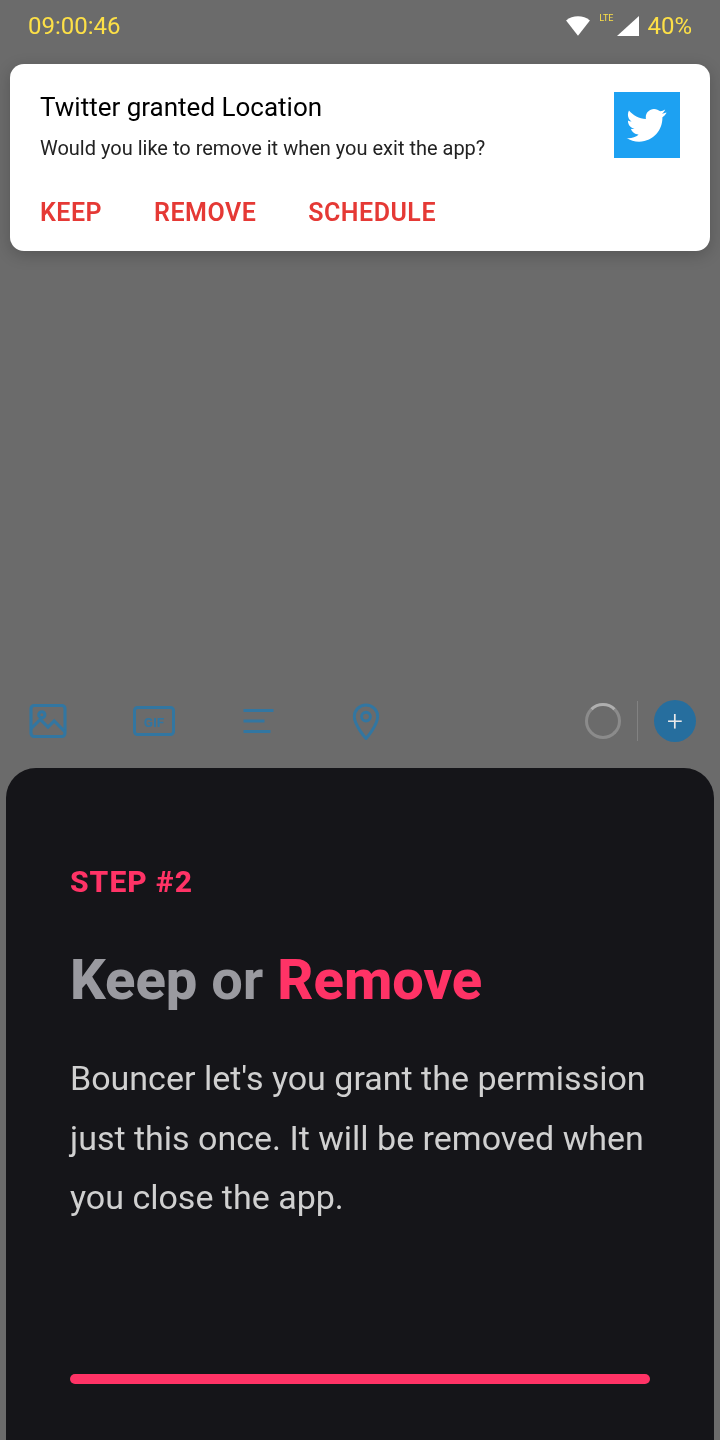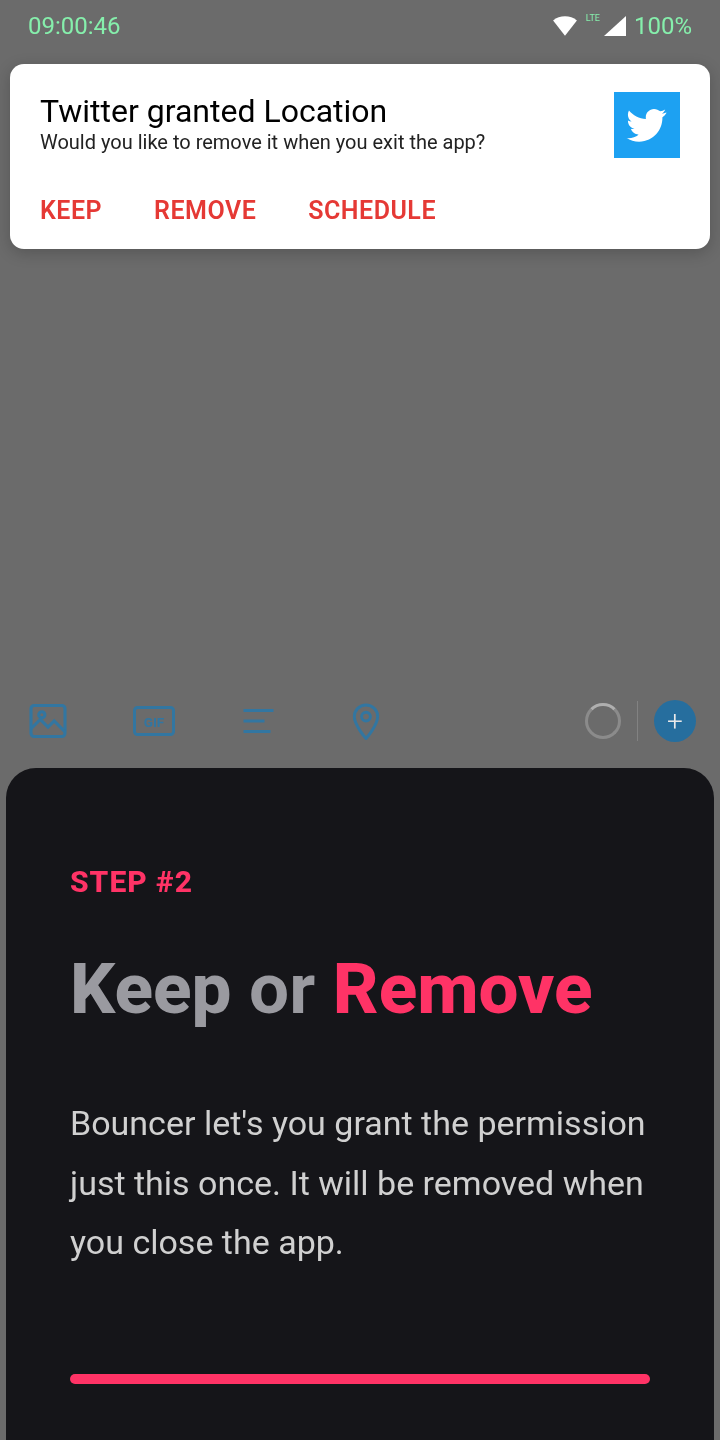--- a/index.html
+++ b/index.html
@@ -10,42 +10,42 @@
   font-family: -apple-system, Roboto, sans-serif;
   position: relative;
   overflow: hidden;
 }
 .status-bar {
   height: 52px;
   display: flex;
   justify-content: space-between;
   align-items: center;
   padding: 0 28px;
-  color: #86efac;
+  color: #fde047;
   font-size: 24px;
 }
 .status-right {
   display: flex;
   align-items: center;
   gap: 8px;
 }
 .status-icons { display: flex; align-items: center; gap: 4px; }
 .notification-card {
   position: absolute;
   top: 64px;
   left: 10px;
   right: 10px;
   background: #fff;
   border-radius: 14px;
   padding: 28px 30px 24px;
   box-shadow: 0 4px 16px rgba(0,0,0,0.2);
 }
 .notif-header { display: flex; justify-content: space-between; align-items: flex-start; }
 .notif-text { flex: 1; }
-.notif-title { font-size: 32px; color: #000; margin-bottom: 0; }
+.notif-title { font-size: 26px; color: #000; margin-bottom: 14px; }
 .notif-subtitle { font-size: 20px; color: #222; }
 .twitter-icon {
   width: 66px; height: 66px;
   background: #1DA1F2;
   display: flex; align-items: center; justify-content: center;
 }
 .notif-actions {
   display: flex;
   gap: 52px;
   margin-top: 38px;
@@ -79,21 +79,21 @@
   padding: 96px 64px 16px;
   color:#fff;
 }
 .step-label {
   color:#ff3366;
   font-weight:800;
   font-size:30px;
   letter-spacing:1px;
   margin-bottom:48px;
 }
-.sheet-title { font-size:71px; font-weight:800; margin-bottom:64px; }
+.sheet-title { font-size:56px; font-weight:800; margin-bottom:36px; }
 .sheet-title .keep { color:#9a9aa0; }
 .sheet-title .or { color:#9a9aa0; font-weight:700; }
 .sheet-title .remove { color:#ff3366; }
 .sheet-body {
   font-size:34px;
   line-height:1.75;
   color:#d0d0d0;
   font-weight:400;
 }
 .progress-bar {
@@ -115,21 +115,21 @@
       <svg width="26" height="20" viewBox="0 0 24 18">
           <path fill="#fff" d="M12 18L1 4C4 1 8 0 12 0s8 1 11 4L12 18z"></path>
         </svg>
     </span>
     <span class="status-icons">
       <span style="font-size:9px;position:relative;top:-8px;">LTE</span>
       <svg width="22" height="20" viewBox="0 0 20 18">
           <path fill="#fff" d="M0 18L20 18 20 0z"></path>
         </svg>
     </span>
-    <span>100%</span>
+    <span>40%</span>
   </div>
 </div>
 
 <div class="notification-card">
   <div class="notif-header">
     <div class="notif-text">
       <div class="notif-title">Twitter granted Location</div>
       <div class="notif-subtitle">Would you like to remove it when you exit the app?</div>
     </div>
     <div class="twitter-icon">

